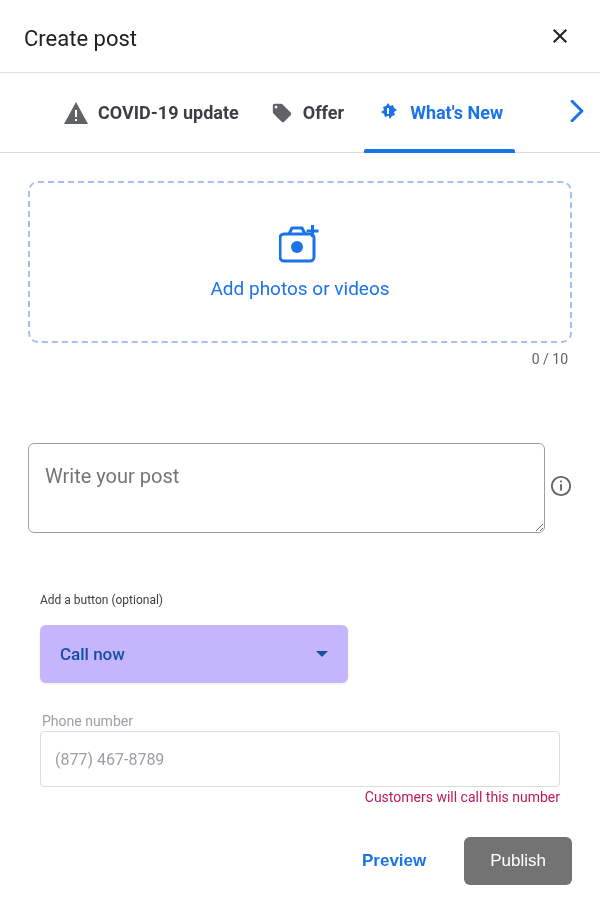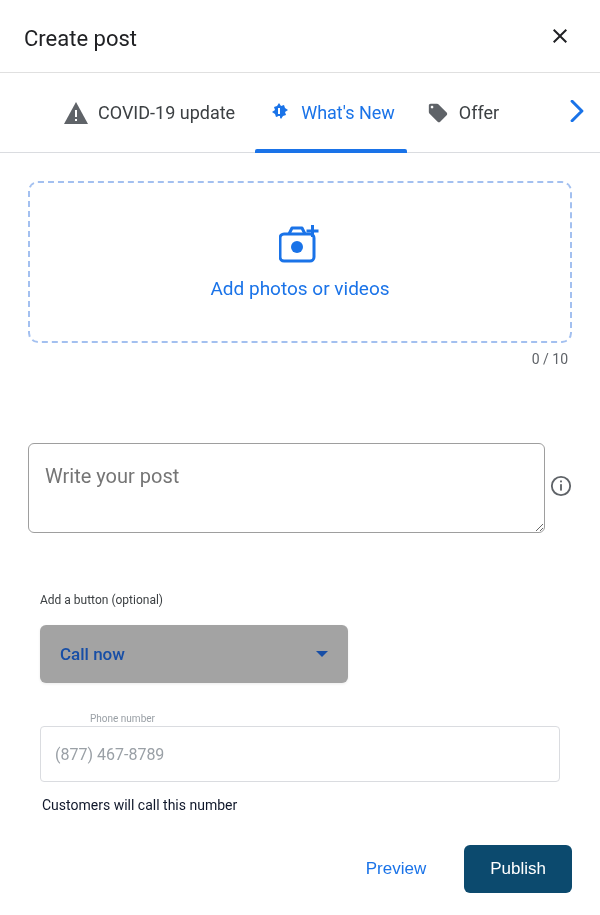--- a/index.html
+++ b/index.html
@@ -31,20 +31,21 @@
       background: #e0e0e0;
       width: 100%;
     }
     .tabs {
       display: flex;
       align-items: center;
       padding: 0 8px 0 48px;
       height: 80px;
       border-bottom: 1px solid #dadce0;
       position: relative;
+      font-weight: bold;
     }
     .tab {
       display: flex;
       align-items: center;
       gap: 10px;
       padding: 0 16px;
       height: 100%;
       cursor: pointer;
       font-size: 18px;
       color: #3c4043;
@@ -116,80 +117,80 @@
       padding: 0 12px;
     }
     .button-section-label {
       font-size: 12px;
       color: #3c4043;
       margin-bottom: 18px;
     }
     .dropdown {
       width: 308px;
       height: 58px;
-      background: #a3a3a3;
+      background: #c4b5fd;
       border-radius: 6px;
       display: flex;
       align-items: center;
       justify-content: space-between;
       padding: 0 20px;
       cursor: pointer;
       box-shadow: 0 1px 3px rgba(0,0,0,0.08);
     }
     .dropdown-label {
       color: #174ea6;
       font-size: 17px;
       font-weight: 500;
     }
     .phone-section {
       margin-top: 30px;
     }
     .phone-label {
-      font-size: 10px;
+      font-size: 14px;
       color: #9aa0a6;
       margin-bottom: 2px;
       padding-left: 2px;
-      margin-left: 48px;
     }
     .phone-input {
       width: 100%;
       height: 56px;
       border: 1px solid #dadce0;
       border-radius: 4px;
       padding: 0 14px;
       font-size: 16px;
       color: #5f6368;
       font-family: inherit;
     }
     .phone-input:read-only { color: #9aa0a6; }
     .phone-helper {
       font-size: 14px;
-      color: #0f172a;
-      margin-top: 15px;
+      color: #be185d;
+      margin-top: 2px;
       padding-left: 2px;
+      text-align: right;
     }
     .footer {
       display: flex;
       justify-content: flex-end;
       align-items: center;
       gap: 24px;
       padding: 14px 28px 14px 0;
       margin-top: 18px;
     }
     .btn-preview {
       color: #1a73e8;
       font-size: 17px;
-      font-weight: 400;
+      font-weight: 700;
       background: none;
       border: none;
       cursor: pointer;
       padding: 12px 14px;
     }
     .btn-publish {
-      background: #0c4a6e;
+      background: #737373;
       color: #fff;
       font-size: 17px;
       font-weight: 500;
       border: none;
       border-radius: 6px;
       padding: 14px 26px;
       cursor: pointer;
     }
   </style>
 </head>
@@ -208,34 +209,34 @@
 
 <div class="tabs">
   <div class="tab">
     <svg width="24" height="22" viewBox="0 0 24 22">
         <path d="M12 0 L24 22 L0 22 Z" fill="#5f6368"></path>
         <rect x="11" y="8" width="2" height="7" fill="#fff"></rect>
         <rect x="11" y="17" width="2" height="2" fill="#fff"></rect>
       </svg>
     <span>COVID-19 update</span>
   </div>
+  <div class="tab">
+    <svg width="22" height="22" viewBox="0 0 24 24">
+        <path d="M21.41 11.58l-9-9C12.05 2.22 11.55 2 11 2H4c-1.1 0-2 .9-2 2v7c0 .55.22 1.05.59 1.42l9 9c.36.36.86.58 1.41.58s1.05-.22 1.41-.59l7-7c.37-.36.59-.86.59-1.41s-.23-1.06-.59-1.42zM5.5 7C4.67 7 4 6.33 4 5.5S4.67 4 5.5 4 7 4.67 7 5.5 6.33 7 5.5 7z" fill="#5f6368"></path>
+      </svg>
+    <span>Offer</span>
+  </div>
   <div class="tab active">
     <svg width="24" height="24" viewBox="0 0 24 24">
         <path d="M12 2l2 3 3-1 1 3 3 2-3 2 1 3-3 1-2 3-2-3-3 1-1-3-3-2 3-2-1-3 3-1z" fill="#1a73e8"></path>
         <rect x="11" y="7" width="2" height="6" fill="#fff"></rect>
         <rect x="11" y="15" width="2" height="2" fill="#fff"></rect>
       </svg>
     <span>What's New</span>
     <div class="tab-indicator"></div>
-  </div>
-  <div class="tab">
-    <svg width="22" height="22" viewBox="0 0 24 24">
-        <path d="M21.41 11.58l-9-9C12.05 2.22 11.55 2 11 2H4c-1.1 0-2 .9-2 2v7c0 .55.22 1.05.59 1.42l9 9c.36.36.86.58 1.41.58s1.05-.22 1.41-.59l7-7c.37-.36.59-.86.59-1.41s-.23-1.06-.59-1.42zM5.5 7C4.67 7 4 6.33 4 5.5S4.67 4 5.5 4 7 4.67 7 5.5 6.33 7 5.5 7z" fill="#5f6368"></path>
-      </svg>
-    <span>Offer</span>
   </div>
   <div class="tab-scroll">
     <svg width="14" height="22" viewBox="0 0 10 18">
         <path d="M1 1 L9 9 L1 17" stroke="#1a73e8" stroke-width="2.5" fill="none" stroke-linecap="round" stroke-linejoin="round"></path>
       </svg>
   </div>
 </div>
 
 <div class="content">
 

